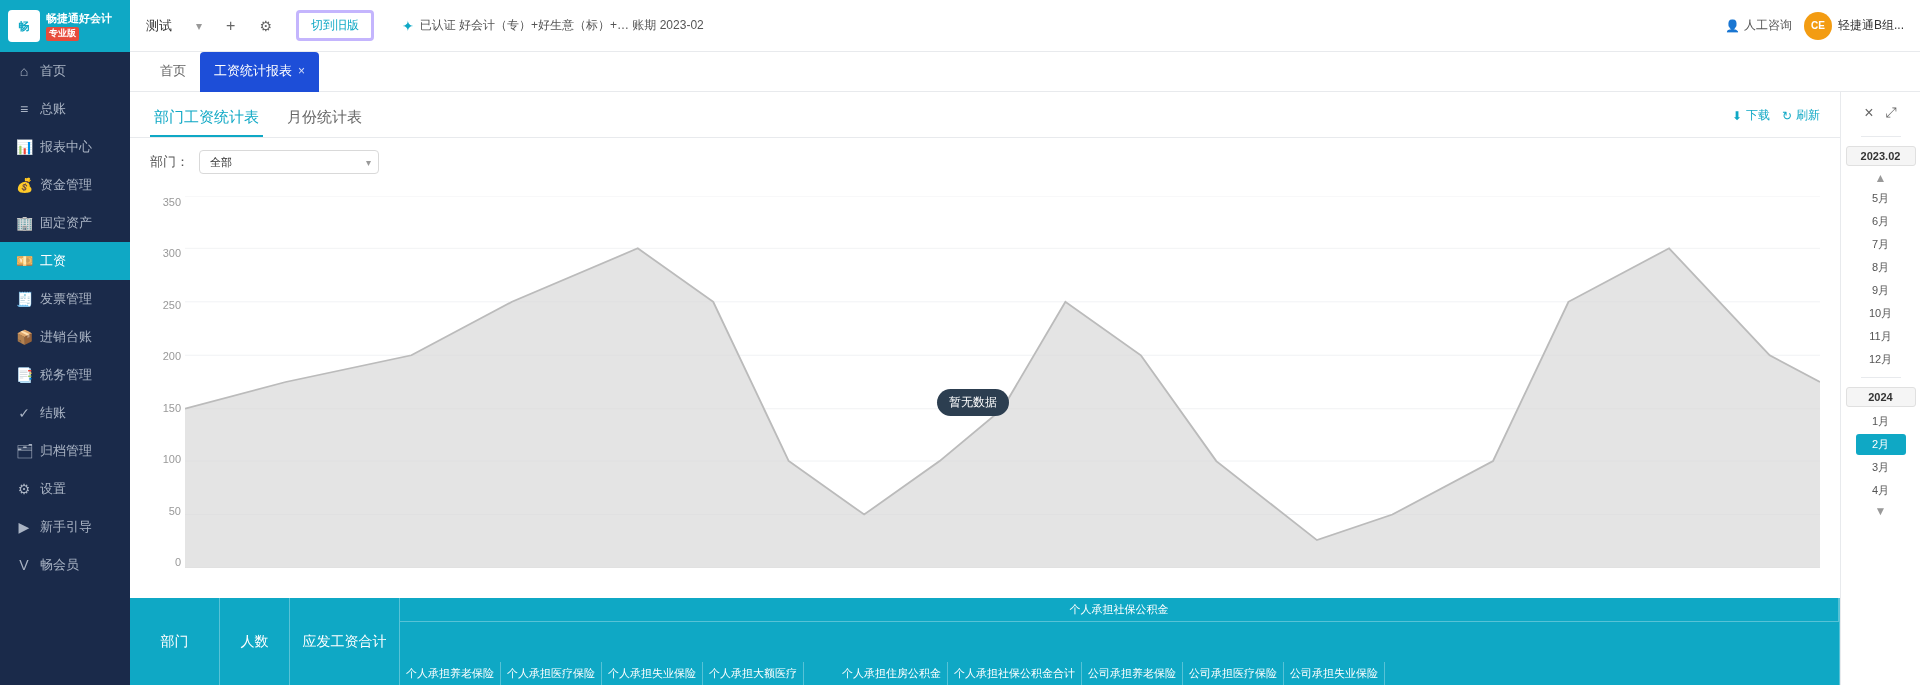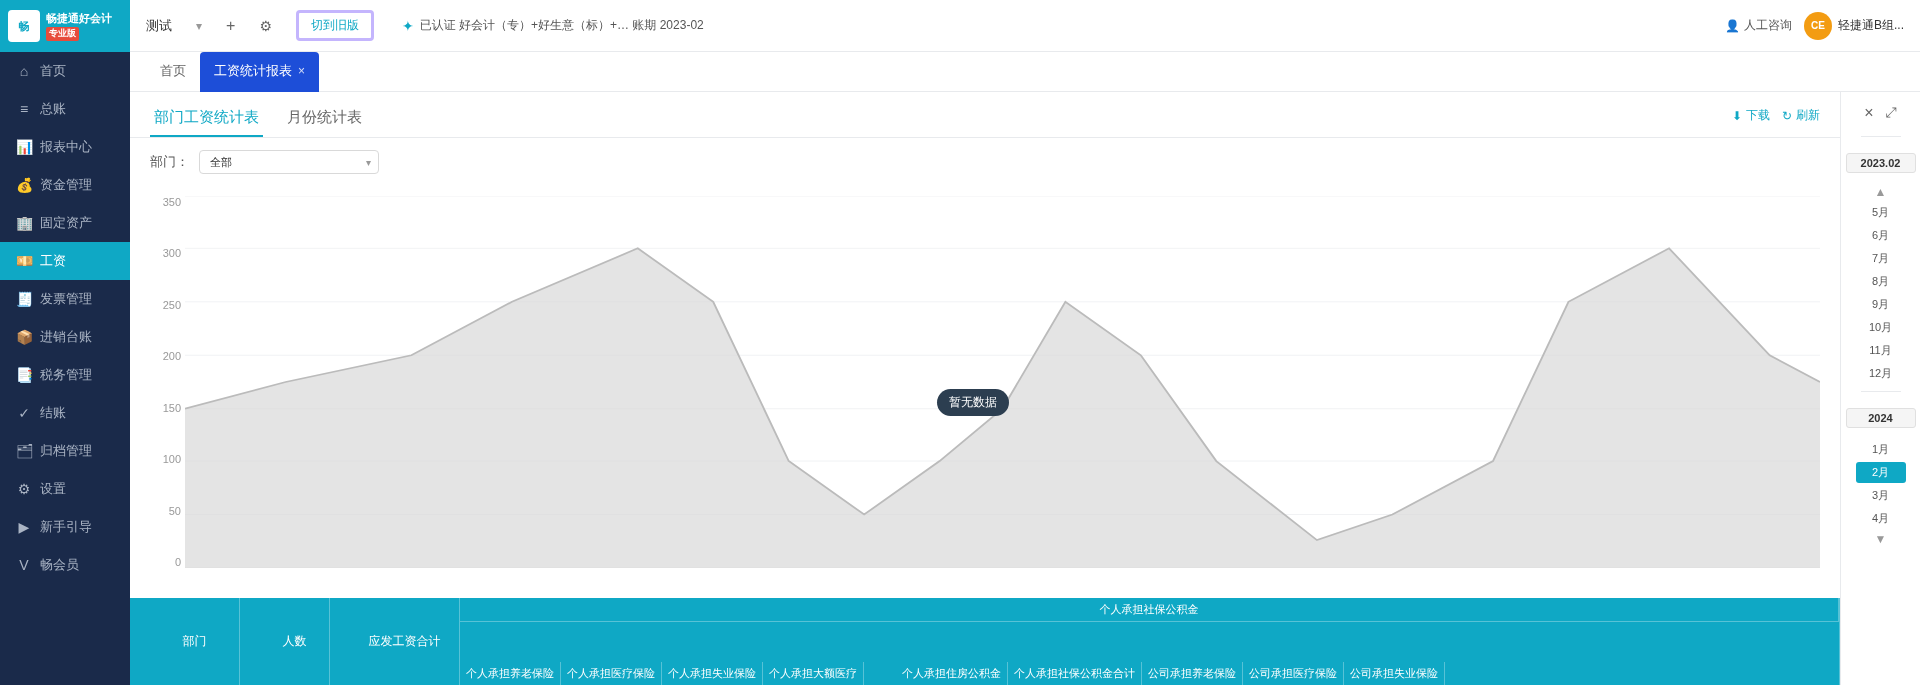--- a/index.html
+++ b/index.html
@@ -292,22 +292,21 @@
       text-align: center;
       font-size: 11px;
       min-width: 90px;
     }
     .th-col.fixed {
       min-width: 90px;
       display: flex;
       align-items: center;
       justify-content: center;
       border-right: 1px solid rgba(255,255,255,0.3);
-      font-size: 12px;
-      margin-left: 20px;
+      font-size: 14px;
     }
 
     
     .right-panel {
       width: 80px;
       background: white;
       border-left: 1px solid #e8eaed;
       display: flex;
       flex-direction: column;
       align-items: center;
@@ -319,21 +318,21 @@
     .rp-expand { font-size: 14px; color: #666; cursor: pointer; padding: 4px; }
     .rp-divider { width: 40px; height: 1px; background: #e8eaed; margin: 6px 0; }
     .rp-year-btn {
       width: 70px;
       text-align: center;
       padding: 3px 4px;
       font-size: 11px;
       color: #555;
       cursor: pointer;
       border-radius: 3px;
-      margin: 10px 0;
+      margin: 3px 0;
     }
     .rp-year-btn.header {
       font-size: 11px;
       color: #333;
       font-weight: bold;
       background: #f5f5f5;
       border: 1px solid #e0e0e0;
     }
     .rp-month-btn {
       width: 50px;

